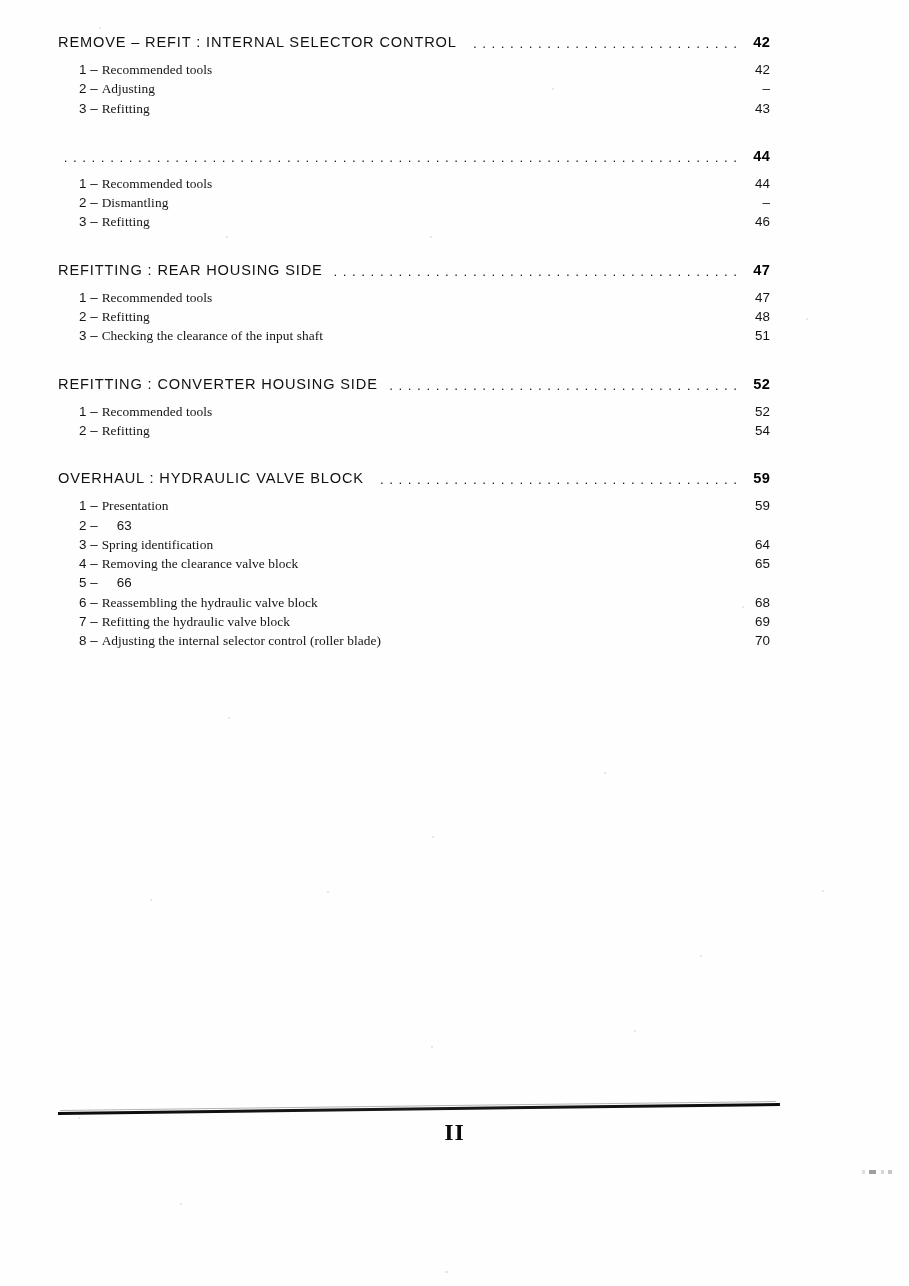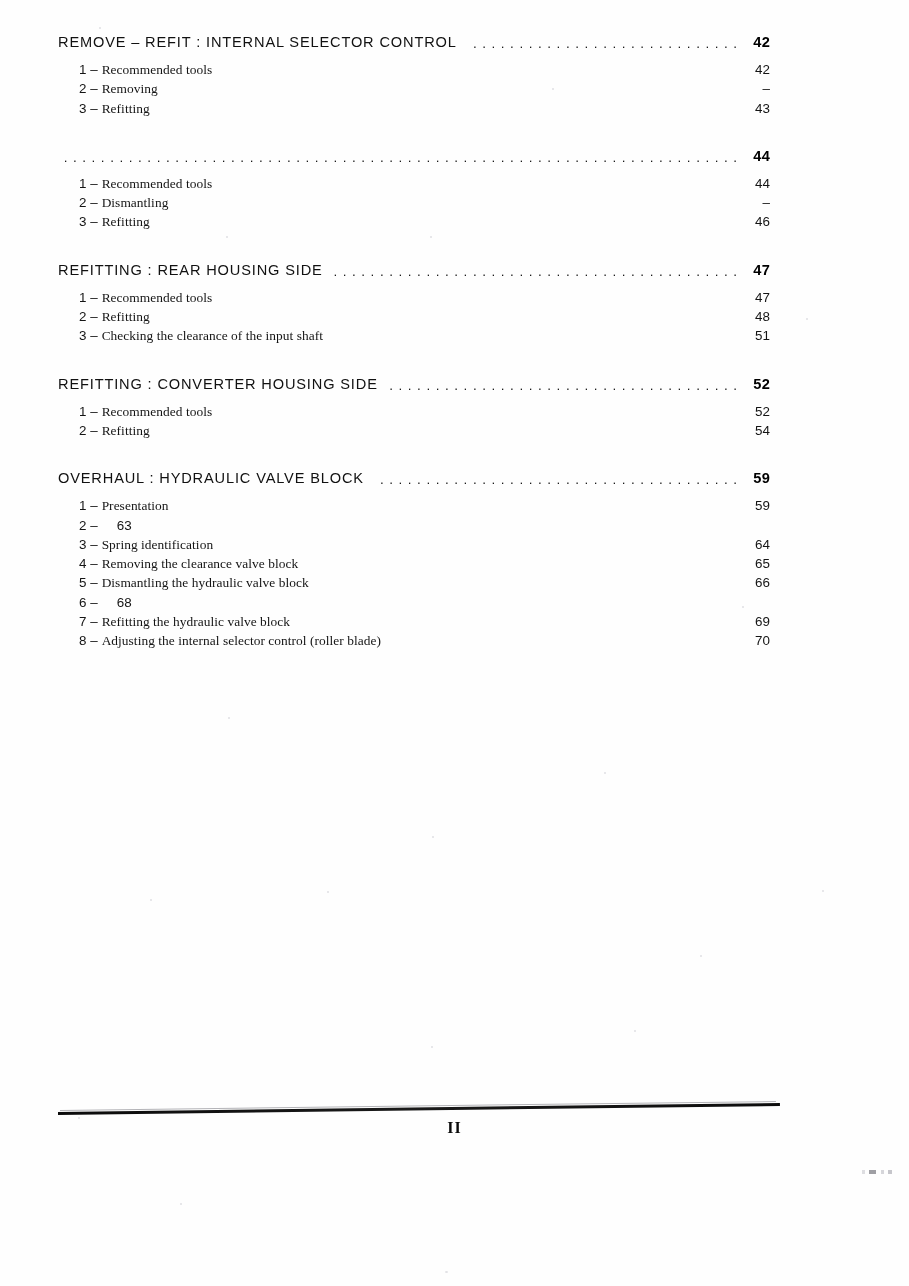--- a/index.html
+++ b/index.html
@@ -140,21 +140,21 @@
     transform-origin: left center;
   }
 
   .footer-page {
     position: absolute;
     left: 0;
     top: 1119px;
     width: 909px;
     text-align: center;
     font-family: "Liberation Serif", serif;
-    font-size: 16px;
+    font-size: 24px;
     font-weight: bold;
     letter-spacing: 1px;
     color: #0a0a0a;
   }
 
   .corner-artifact {
     position: absolute;
     left: 862px;
     top: 1170px;
     width: 30px;
@@ -176,21 +176,21 @@
           <span class="head-page">42</span>
         </div>
         <div class="subs">
           <div class="sub-row">
             <span class="sub-num">1 –</span>
             <span class="sub-label">Recommended tools</span>
             <span class="sub-page">42</span>
           </div>
           <div class="sub-row">
             <span class="sub-num">2 –</span>
-            <span class="sub-label">Removing</span>
+            <span class="sub-label">Adjusting</span>
             <span class="sub-page">–</span>
           </div>
           <div class="sub-row">
             <span class="sub-num">3 –</span>
             <span class="sub-label">Refitting</span>
             <span class="sub-page">43</span>
           </div>
         </div>
       </div>
       <div class="section">
@@ -280,25 +280,25 @@
             <span class="sub-label">Spring identification</span>
             <span class="sub-page">64</span>
           </div>
           <div class="sub-row">
             <span class="sub-num">4 –</span>
             <span class="sub-label">Removing the clearance valve block</span>
             <span class="sub-page">65</span>
           </div>
           <div class="sub-row">
             <span class="sub-num">5 –</span>
-            <span class="sub-label">Dismantling the hydraulic valve block</span>
             <span class="sub-page">66</span>
           </div>
           <div class="sub-row">
             <span class="sub-num">6 –</span>
+            <span class="sub-label">Reassembling the hydraulic valve block</span>
             <span class="sub-page">68</span>
           </div>
           <div class="sub-row">
             <span class="sub-num">7 –</span>
             <span class="sub-label">Refitting the hydraulic valve block</span>
             <span class="sub-page">69</span>
           </div>
           <div class="sub-row">
             <span class="sub-num">8 –</span>
             <span class="sub-label">Adjusting the internal selector control (roller blade)</span>

